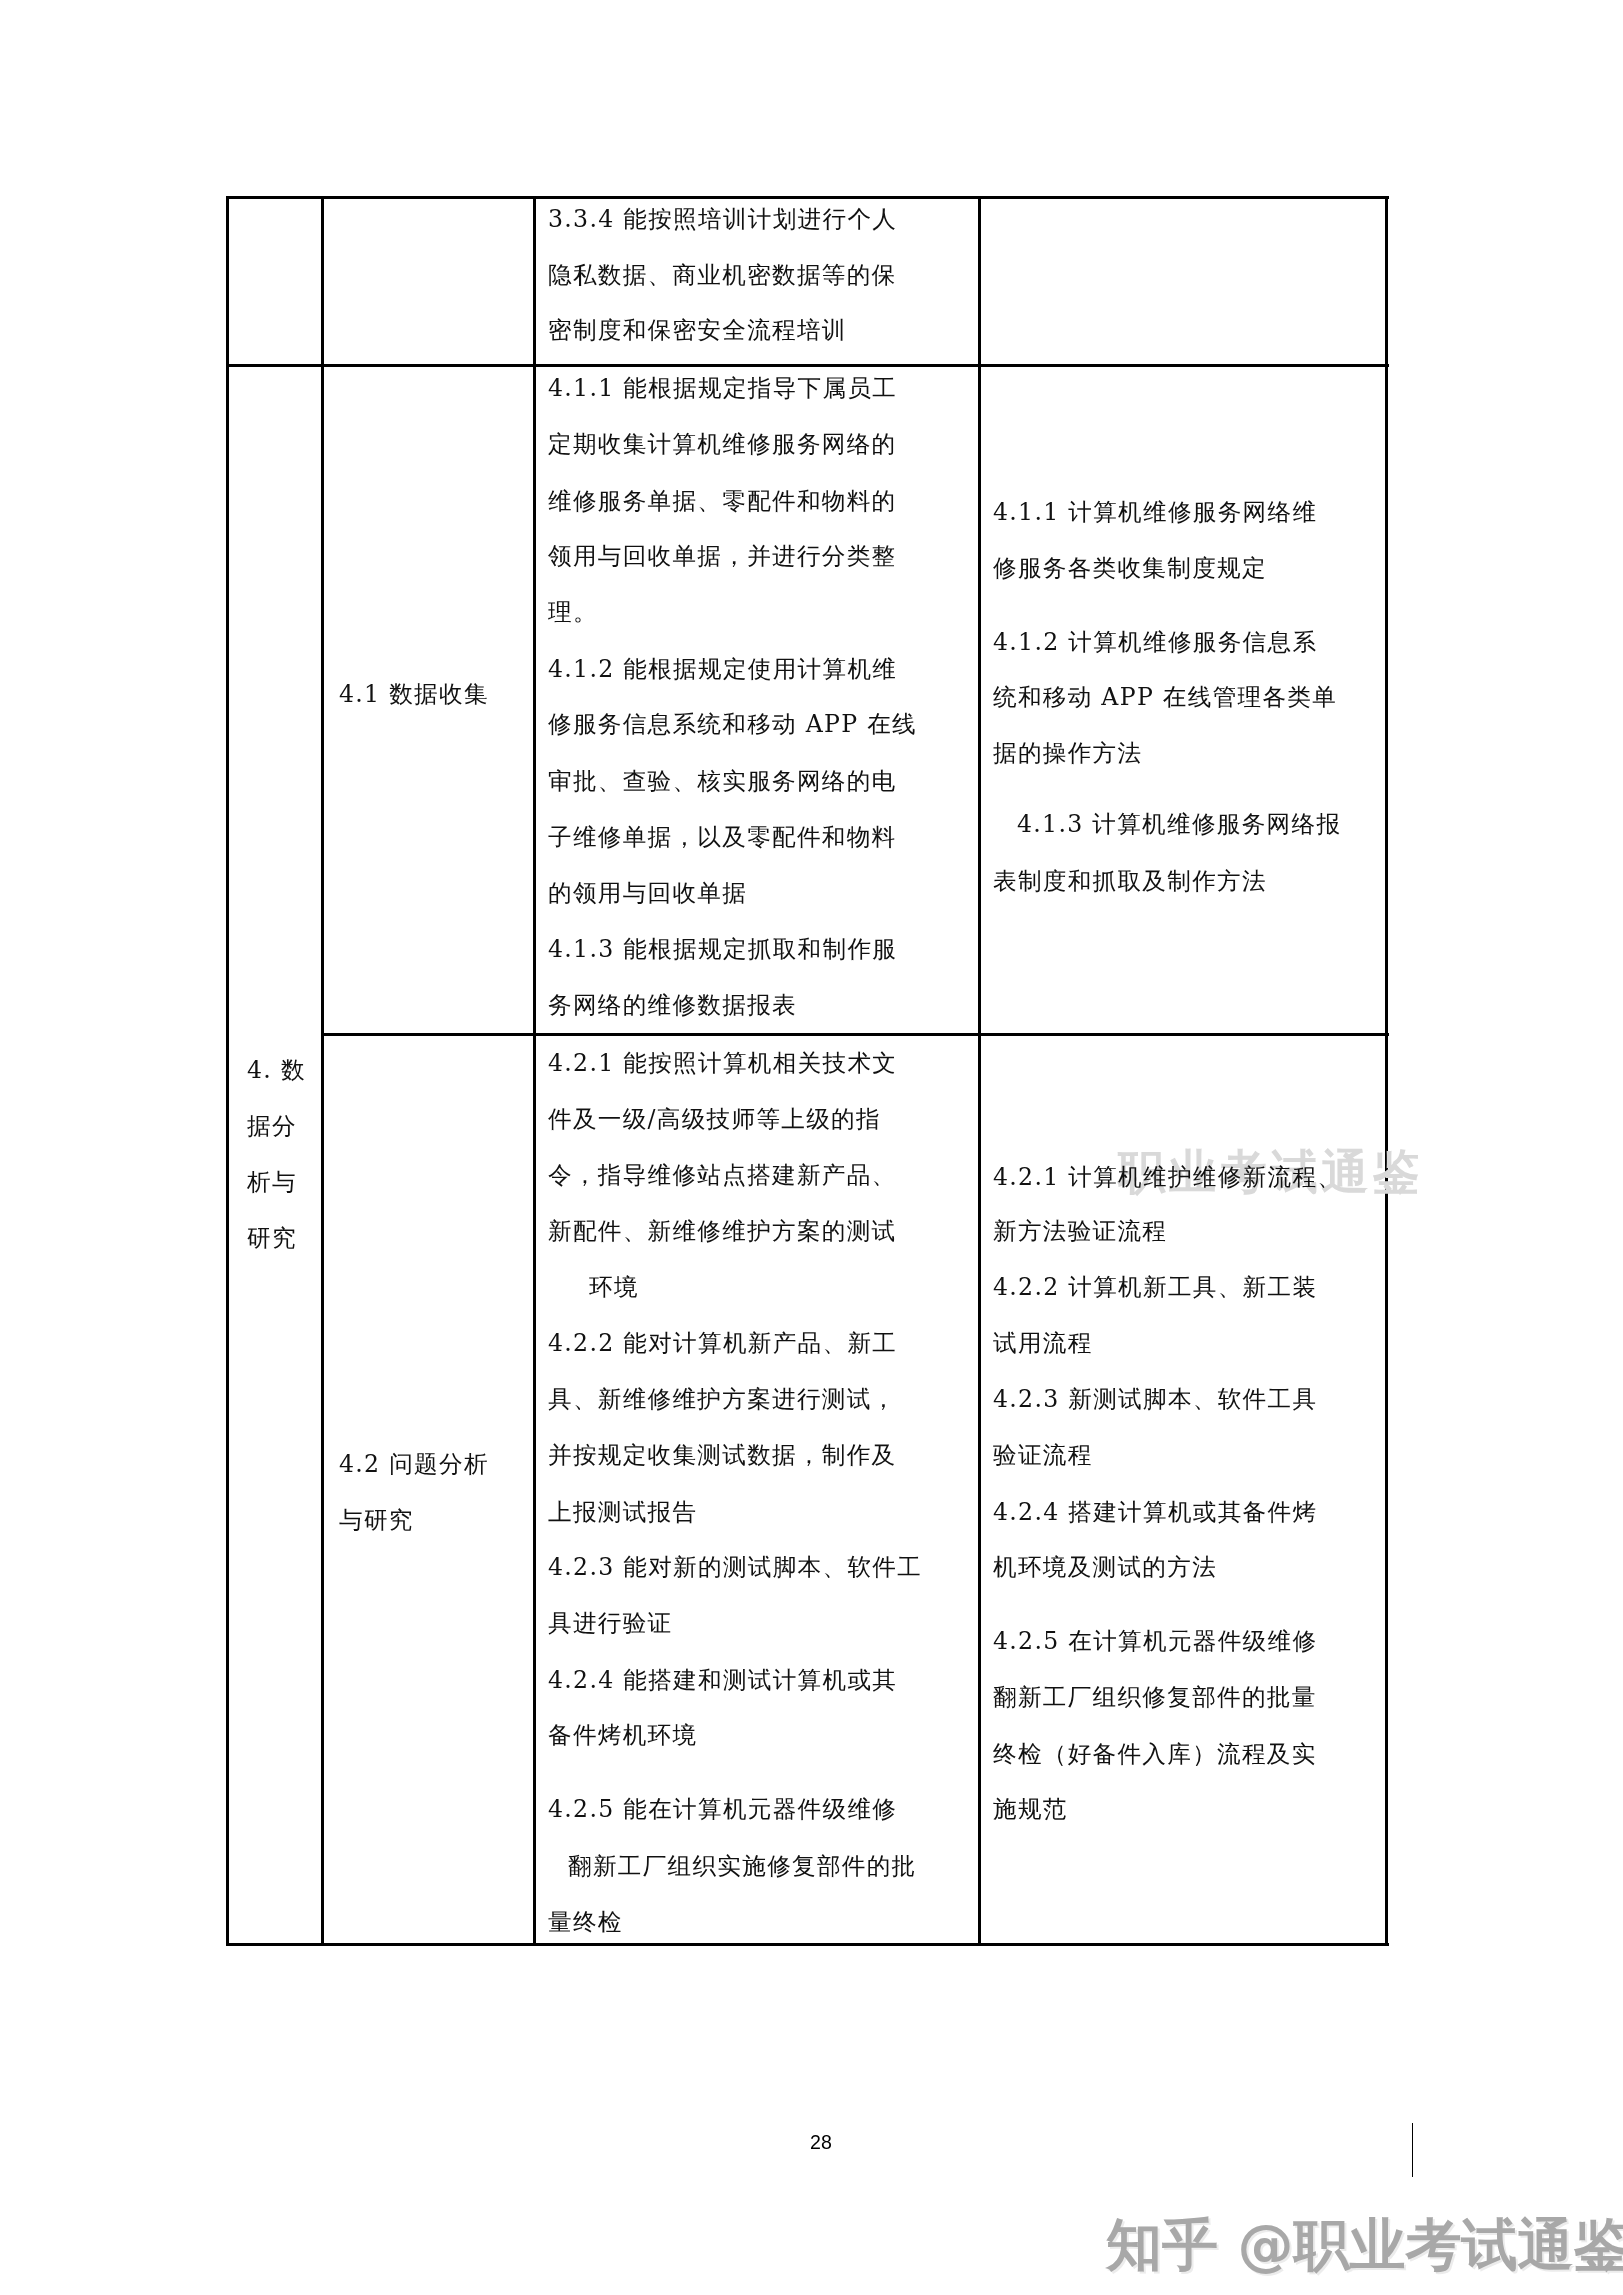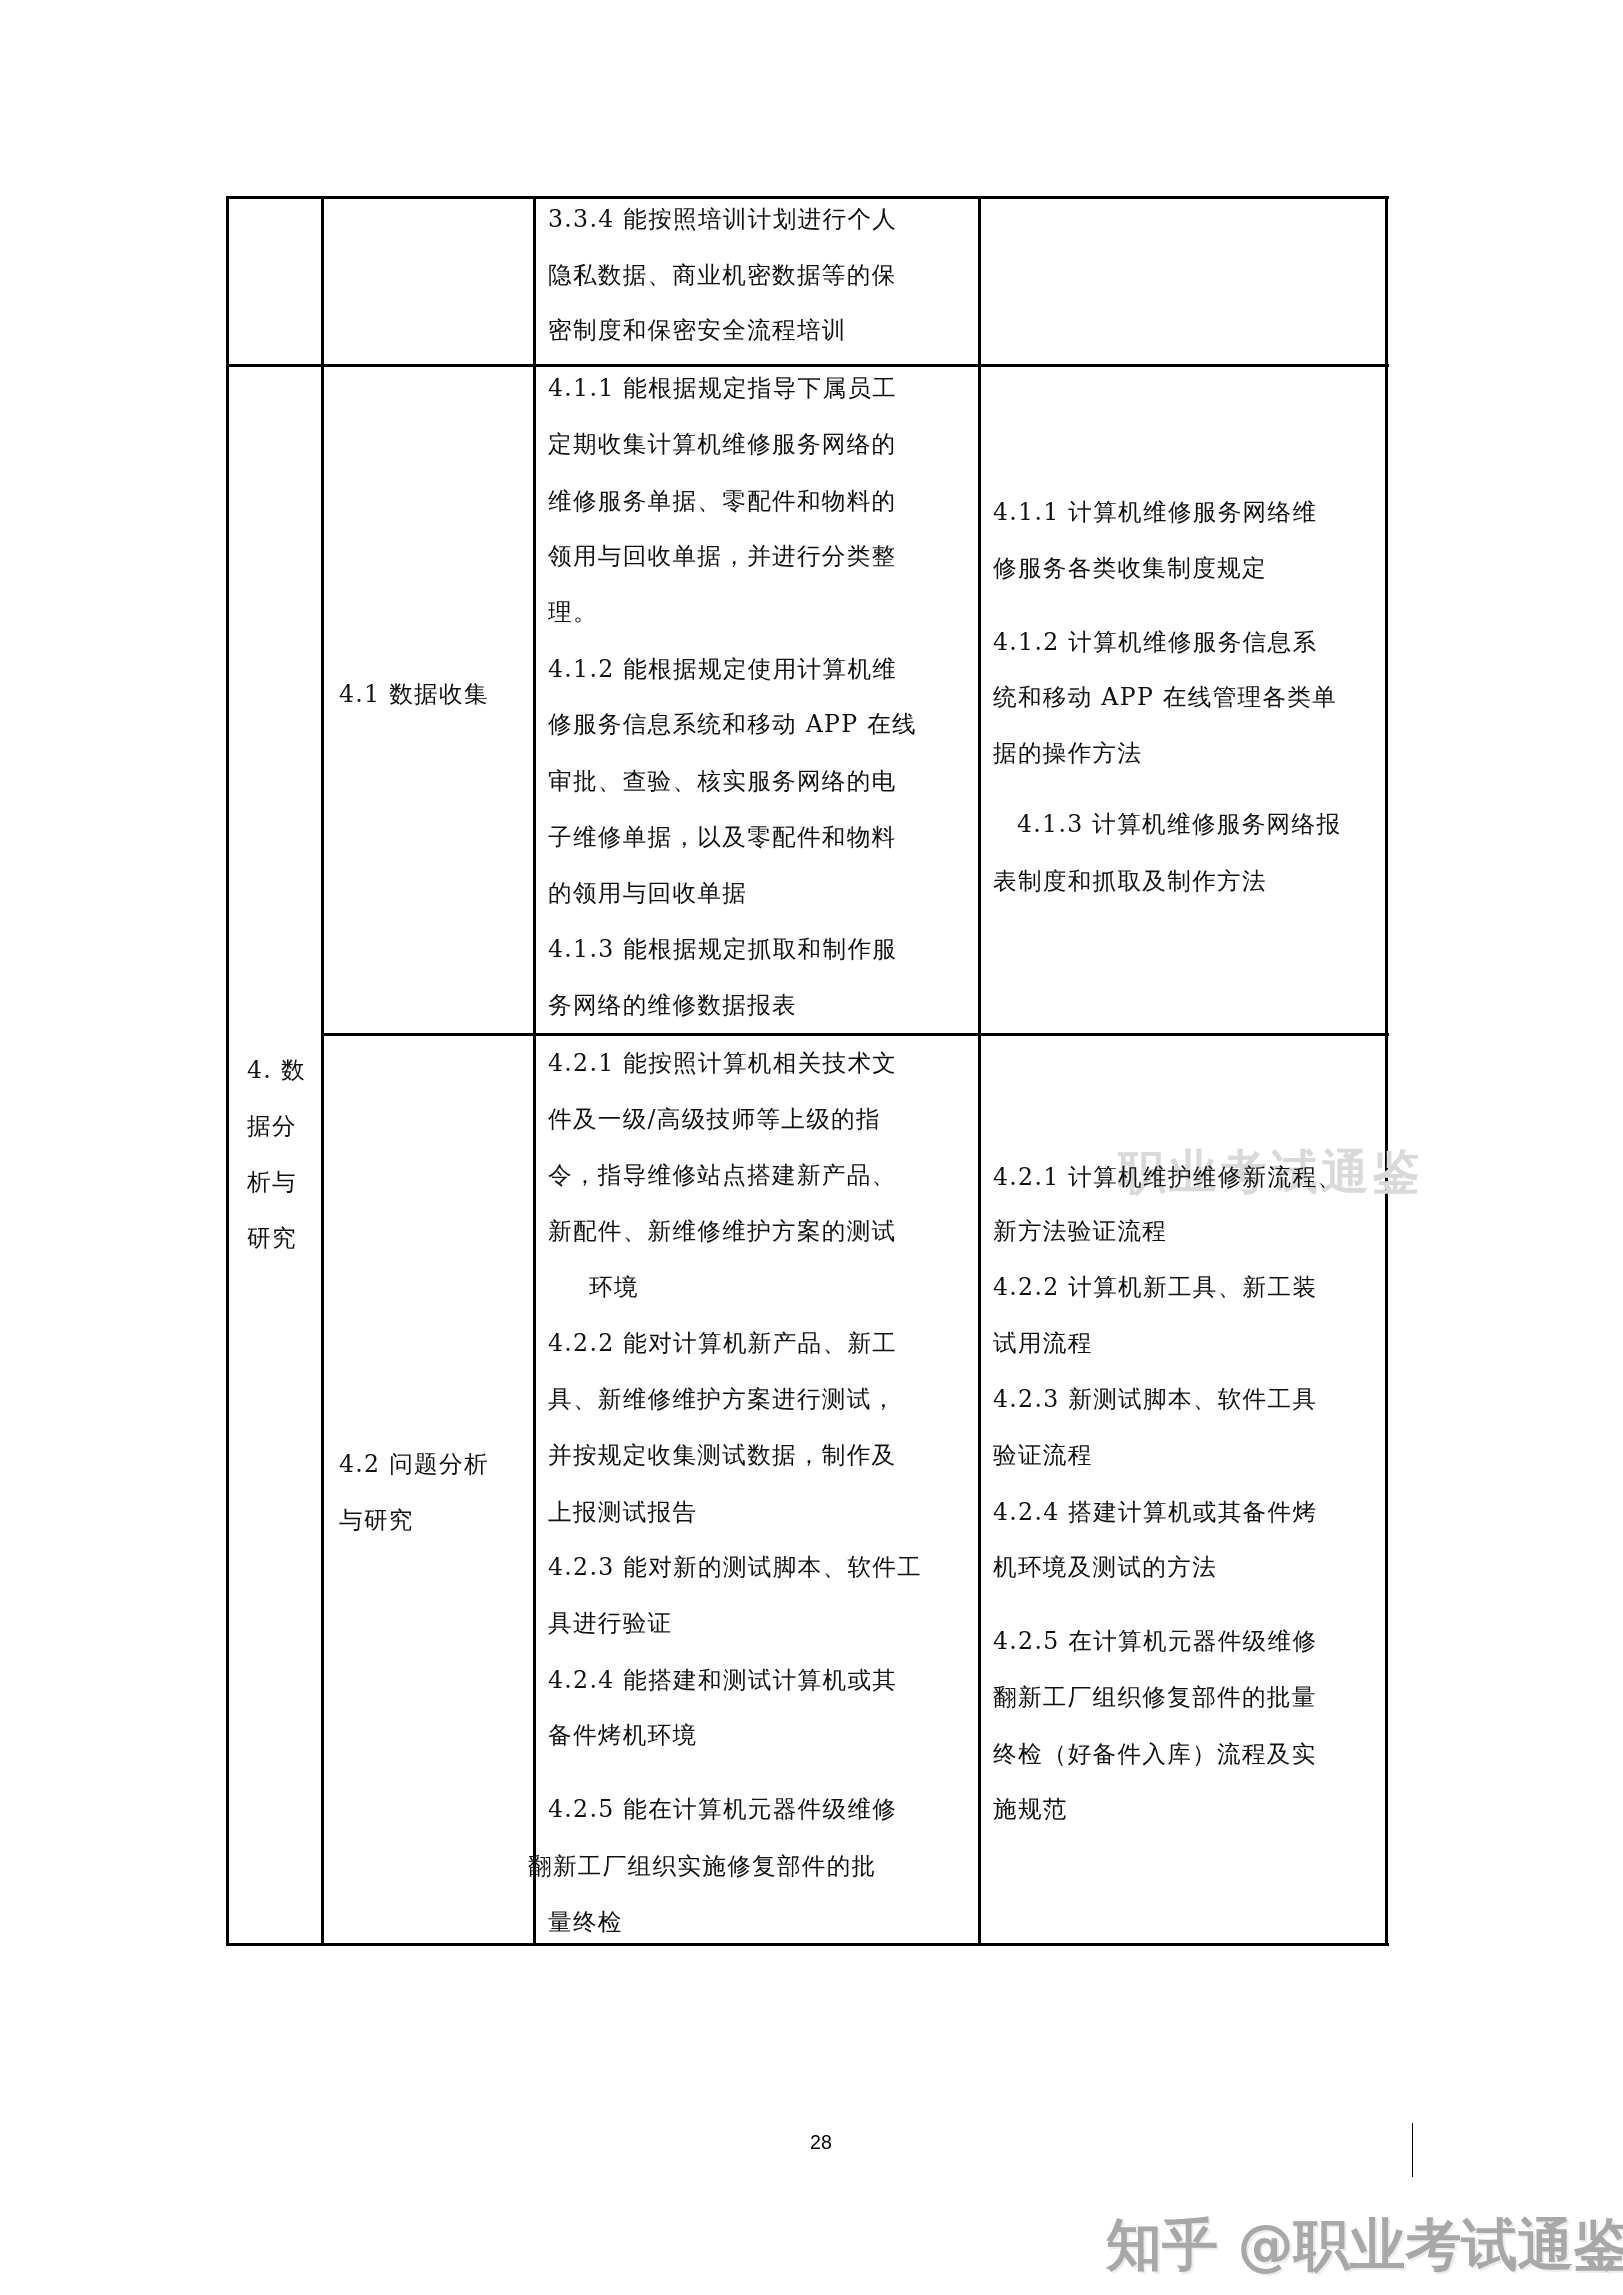--- a/index.html
+++ b/index.html
@@ -104,21 +104,21 @@
     <div class="line" style="left:548px; top:1287px;margin-left:41px;">环境</div>
     <div class="line" style="left:548px; top:1343px;">4.2.2 能对计算机新产品、新工</div>
     <div class="line" style="left:548px; top:1399px;">具、新维修维护方案进行测试，</div>
     <div class="line" style="left:548px; top:1455px;">并按规定收集测试数据，制作及</div>
     <div class="line" style="left:548px; top:1512px;">上报测试报告</div>
     <div class="line" style="left:548px; top:1567px;">4.2.3 能对新的测试脚本、软件工</div>
     <div class="line" style="left:548px; top:1623px;">具进行验证</div>
     <div class="line" style="left:548px; top:1680px;">4.2.4 能搭建和测试计算机或其</div>
     <div class="line" style="left:548px; top:1735px;">备件烤机环境</div>
     <div class="line" style="left:548px; top:1809px;">4.2.5 能在计算机元器件级维修</div>
-    <div class="line" style="left:528px; top:1866px;font-family:Liberation Serif, serif;">翻新工厂组织实施修复部件的批</div>
+    <div class="line" style="left:568px; top:1866px;font-family:Liberation Serif, serif;">翻新工厂组织实施修复部件的批</div>
     <div class="line" style="left:548px; top:1922px;">量终检</div>
   </div>
 
   <div class="wm" style="left:1118px; top:1132px; font-size:47px; line-height:79px; letter-spacing:3.9px;">职业考试通鉴</div>
 
   <div>
     <div class="line" style="left:993px; top:1177px;">4.2.1 计算机维护维修新流程、</div>
     <div class="line" style="left:993px; top:1231px;">新方法验证流程</div>
     <div class="line" style="left:993px; top:1287px;">4.2.2 计算机新工具、新工装</div>
     <div class="line" style="left:993px; top:1343px;">试用流程</div>

